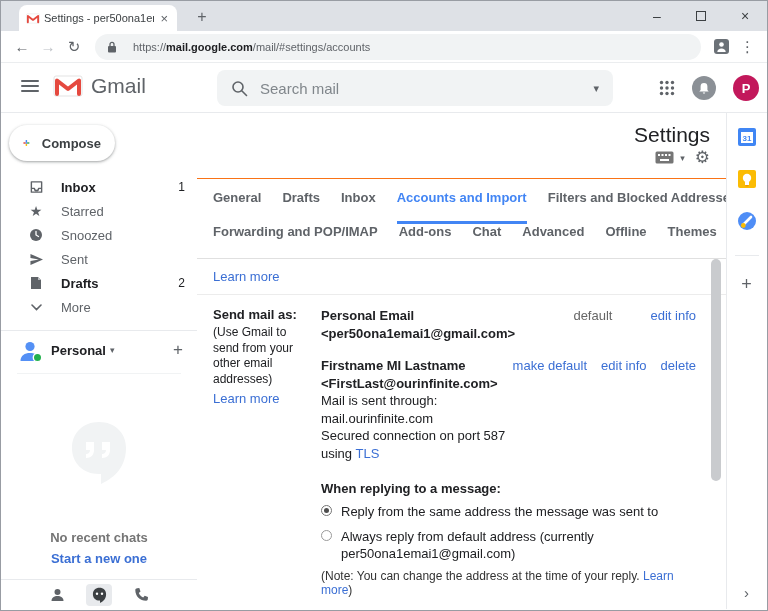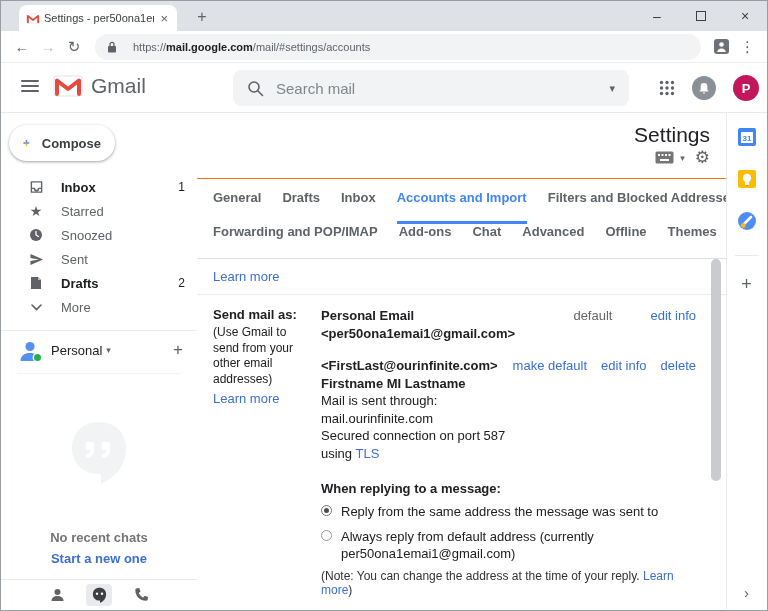--- a/index.html
+++ b/index.html
@@ -30,21 +30,21 @@
   .url-text b { color:#202124; font-weight:bold; }
   .tb-right { display:flex; align-items:center; gap:10px; padding:0 4px; }
   .kebab { font-size:15px; color:#5f6368; letter-spacing:0; }
 
   
   .gheader { position:relative; height:50px; background:#fff; border-bottom:1px solid #e8eaed; }
   .hamburger { position:absolute; left:20px; top:17px; width:18px; }
   .hamburger span { display:block; height:2px; background:#5f6368; margin-bottom:3px; border-radius:1px; }
   .glogo { position:absolute; left:52px; top:11px; display:flex; align-items:center; gap:8px; }
   .glogo-text { font-size:21px; color:#5f6368; }
-  .searchbar { position:absolute; left:232px; top:7px; width:396px; height:36px; background:#f1f3f4;
+  .searchbar { position:absolute; left:216px; top:7px; width:396px; height:36px; background:#f1f3f4;
                border-radius:8px; display:flex; align-items:center; padding:0 14px; }
   .searchbar input { flex:1; border:none; background:transparent; outline:none; font-size:15px;
                      color:#202124; margin-left:12px; font-family:inherit; }
   .searchbar input::placeholder { color:#80868b; }
   .search-caret { color:#5f6368; font-size:11px; }
   .hdr-right { position:absolute; right:6px; top:0; height:50px; display:flex; align-items:center; gap:17px; padding-right:2px; }
   .bell-circle { width:24px; height:24px; border-radius:50%; background:#8b9096; display:flex;
                  align-items:center; justify-content:center; }
   .avatar-p { width:26px; height:26px; border-radius:50%; background:#c2185b; color:#fff;
               font-size:13px; font-weight:bold; display:flex; align-items:center; justify-content:center; }
@@ -55,21 +55,21 @@
              box-shadow:0 1px 2px rgba(60,64,67,.3),0 1px 3px 1px rgba(60,64,67,.15);
              display:flex; align-items:center; padding:0 14px; gap:12px; cursor:pointer; }
   .compose-label { font-size:13px; font-weight:bold; color:#3c4043; }
   .nav-item { height:24px; display:flex; align-items:center; padding:0 12px 0 26px; cursor:pointer; }
   .nav-item .ni-icon { width:18px; display:flex; justify-content:center; color:#5f6368; font-size:14px; }
   .nav-item .ni-label { margin-left:16px; font-size:13px; color:#5f6368; flex:1; }
   .nav-item.bold .ni-label { color:#202124; font-weight:bold; }
   .nav-item .ni-count { font-size:12px; color:#202124; }
   .acct-row { border-top:1px solid #e8eaed; margin-top:11px; padding:6px 14px 6px 16px;
               display:flex; align-items:center; }
-  .acct-name { font-size:13px; font-weight:normal; color:#202124; margin-left:8px; }
+  .acct-name { font-size:13px; font-weight:bold; color:#202124; margin-left:8px; }
   .acct-caret { font-size:9px; color:#5f6368; margin-left:4px; }
   .acct-plus { margin-left:auto; font-size:17px; color:#5f6368; }
   .chat-zone { border-top:1px solid #f1f3f4; margin:4px 16px 0 16px; padding-top:46px; text-align:center; }
   .chat-empty { font-size:13px; font-weight:bold; color:#757575; margin-top:38px; }
   .chat-start { font-size:13px; font-weight:bold; margin-top:6px; }
   .sb-footer { position:absolute; left:0; bottom:1px; width:196px; height:30px; border-top:1px solid #e8eaed;
                background:#fff; display:flex; align-items:center; justify-content:center; gap:16px; }
   .foot-ico { width:26px; height:22px; display:flex; align-items:center; justify-content:center; border-radius:4px; }
   .foot-ico.active { background:#e8eaed; }
 
@@ -378,22 +378,22 @@
               <div class="b">&lt;per50ona1emai1@gmail.com&gt;</div>
             </div>
             <div class="acct-actions wide">
               <span class="status-default">default</span>
               <a>edit info</a>
             </div>
           </div>
 
           <div class="acct-block blk-gap">
             <div class="acct-info">
+              <div class="b">Firstname MI Lastname</div>
               <div class="b">&lt;FirstLast@ourinfinite.com&gt;</div>
-              <div class="b">Firstname MI Lastname</div>
               <div>Mail is sent through: mail.ourinfinite.com</div>
               <div><span>Secured connection on port 587 using</span> <a>TLS</a></div>
             </div>
             <div class="acct-actions">
               <a>make default</a>
               <a>edit info</a>
               <a>delete</a>
             </div>
           </div>
 

